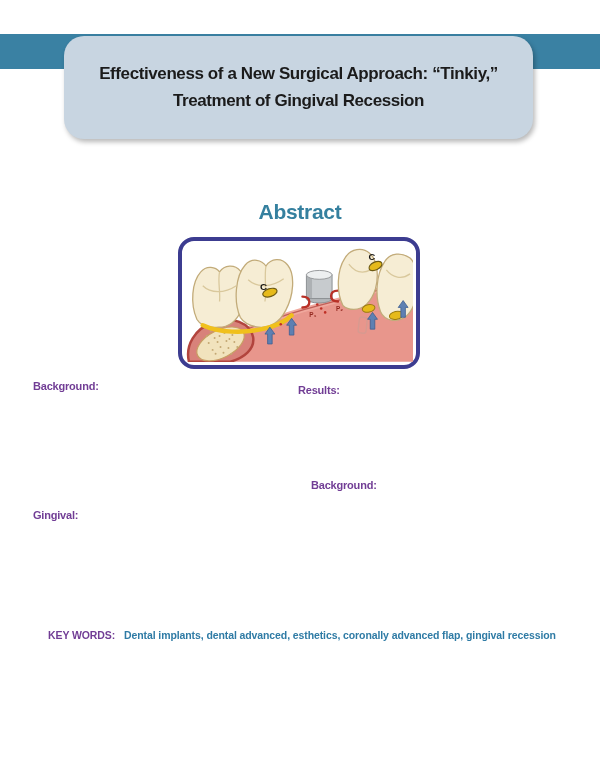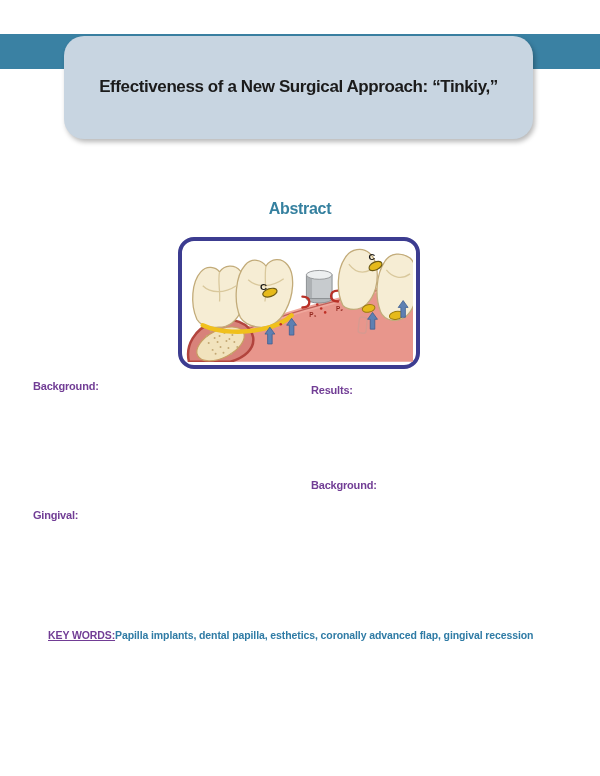--- a/index.html
+++ b/index.html
@@ -17,53 +17,54 @@
     box-shadow:2px 3px 5px rgba(0,0,0,0.28);
     display:flex;flex-direction:column;justify-content:center;align-items:center;
   }
   .title-line{
     white-space:nowrap;text-align:center;
     font-size:17px;font-weight:bold;line-height:26.5px;
     color:#1b1b1b;letter-spacing:-0.4px;
   }
   .abstract-heading{
     position:absolute;left:0;top:200px;width:600px;text-align:center;
-    font-size:16px;font-weight:bold;color:#35809f;letter-spacing:-0.3px;
+    font-size:21px;font-weight:bold;color:#35809f;letter-spacing:-0.3px;
   }
   .figure{
     position:absolute;left:178px;top:237px;width:242px;height:132px;
     box-sizing:border-box;border:4px solid #3c3c90;border-radius:16px;
     background:#ffffff;padding:3px;
   }
   .figure svg{display:block;width:100%;height:100%;}
   .section-label{
     position:absolute;font-size:11px;font-weight:bold;color:#713d95;
     letter-spacing:-0.2px;white-space:nowrap;
   }
   .label-background{left:33px;top:380px;}
-  .label-results{left:311px;top:384px;}
+  .label-results{left:298px;top:384px;}
   .label-conclusions{left:311px;top:479px;}
   .label-methods{left:33px;top:509px;}
   .keywords-line{
     position:absolute;left:48px;top:629px;white-space:nowrap;
     font-size:10.5px;font-weight:bold;letter-spacing:-0.1px;
   }
-  .keywords-label{color:#713d95;margin-right:0;text-decoration:underline;}
+  .keywords-label{color:#713d95;margin-right:9px;}
   .keywords-text{color:#2f7ba5;}
   .fig-annot{font-family:"Liberation Sans",sans-serif;font-weight:bold;}
 </style>
 </head>
 <body>
 
 <div class="page">
 
   <div class="top-bar"></div>
 
   <div class="title-box">
     <div class="title-line">Effectiveness of a New Surgical Approach: “Tinkiy,”</div>
+    <div class="title-line">Treatment of Gingival Recession</div>
   </div>
 
   <div class="abstract-heading">Abstract</div>
 
   <div class="figure">
     <svg viewBox="0 0 231 119">
 
       <g>
         <path d="M231 119 L231 38 C205 44 172 52 140 61 C105 70 68 83 42 95 C32 100 24 109 22 119 Z" fill="#e8968c"></path>
         <path d="M22 119 C24 109 32 100 42 95 C68 83 105 70 140 61 C172 52 205 44 231 38" fill="none" stroke="#f0a89d" stroke-width="5"></path>
@@ -155,16 +156,16 @@
       </g>
     </svg>
   </div>
 
   <div class="section-label label-background">Background:</div>
   <div class="section-label label-results">Results:</div>
   <div class="section-label label-conclusions">Background:</div>
   <div class="section-label label-methods">Gingival:</div>
 
   <div class="keywords-line">
-    <span class="keywords-label">KEY WORDS:</span><span class="keywords-text">Papilla implants, dental papilla, esthetics, coronally advanced flap, gingival recession</span>
+    <span class="keywords-label">KEY WORDS:</span><span class="keywords-text">Dental implants, dental advanced, esthetics, coronally advanced flap, gingival recession</span>
   </div>
 
 </div>
 
 </body></html>

